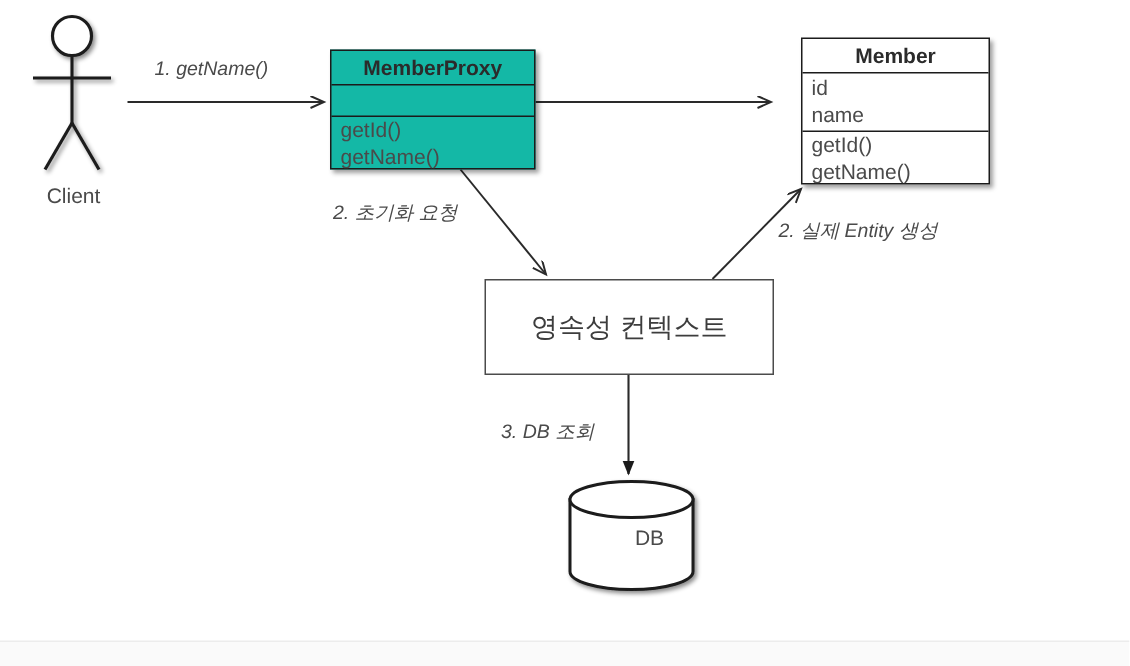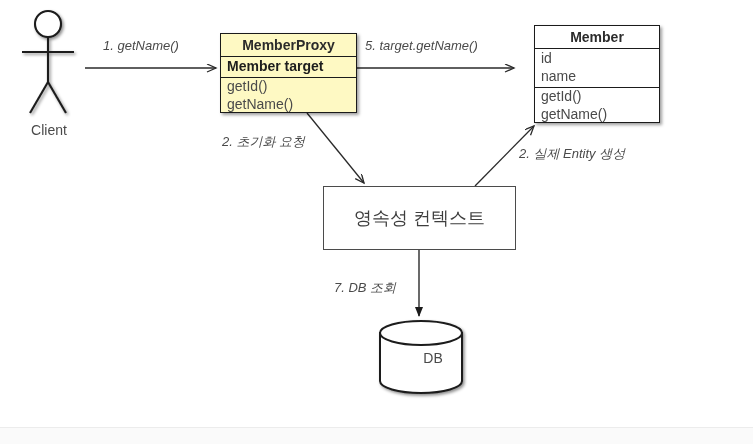--- a/index.html
+++ b/index.html
@@ -78,21 +78,21 @@
   .box-node {
     position: absolute;
     box-sizing: border-box;
   }
   
   #member-proxy-class {
     left: 220px;
     top: 33px;
     width: 137px;
     height: 80px;
-    background: #fef9c3;
+    background: #14b8a6;
     border: 1.4px solid #1b1b1b;
     box-shadow: 2px 2px 3px rgba(0,0,0,0.38);
   }
   #member-proxy-class .sep {
     position: absolute;
     left: 0;
     width: 100%;
     height: 0;
     border-top: 1.4px solid #1b1b1b;
   }
@@ -204,21 +204,20 @@
 
     <g filter="url(#softShadow)">
       <path d="M380,333 L380,381 A41,12 0 0 0 462,381 L462,333 Z" fill="#ffffff" stroke="#1b1b1b" stroke-width="2"></path>
       <ellipse cx="421" cy="333" rx="41" ry="12" fill="#ffffff" stroke="#1b1b1b" stroke-width="2"></ellipse>
     </g>
   </svg>
 
   <div class="box-node" id="member-proxy-class">
     <div class="cls-title" style="top:3px;">MemberProxy</div>
     <div class="sep" style="top:22px;"></div>
-    <div class="cls-line bold" style="left:6px; top:24px;">Member target</div>
     <div class="sep" style="top:43px;"></div>
     <div class="cls-line" style="left:6px; top:44px;">getId()</div>
     <div class="cls-line" style="left:6px; top:62px;">getName()</div>
   </div>
 
   <div class="box-node" id="member-class">
     <div class="cls-title" style="top:3px;">Member</div>
     <div class="sep" style="top:22px;"></div>
     <div class="cls-line" style="left:6px; top:24px;">id</div>
     <div class="cls-line" style="left:6px; top:42px;text-align:center;">name</div>
@@ -232,21 +231,20 @@
   </div>
 
   <div class="actor-caption">Client</div>
 
   <div class="db-caption">DB</div>
 
   <div class="lbl" id="label-edge-1">1. getName()</div>
 
   <div class="lbl" id="label-edge-2">2. 초기화 요청</div>
 
-  <div class="lbl" id="label-edge-3">7. DB 조회</div>
+  <div class="lbl" id="label-edge-3">3. DB 조회</div>
 
   <div class="lbl" id="label-edge-4">2. 실제 Entity 생성</div>
 
-  <div class="lbl" id="label-edge-5">5. target.getName()</div>
 
   <div class="page-divider"></div>
   <div class="page-footer-strip"></div>
 </div>
 
 </body></html>

